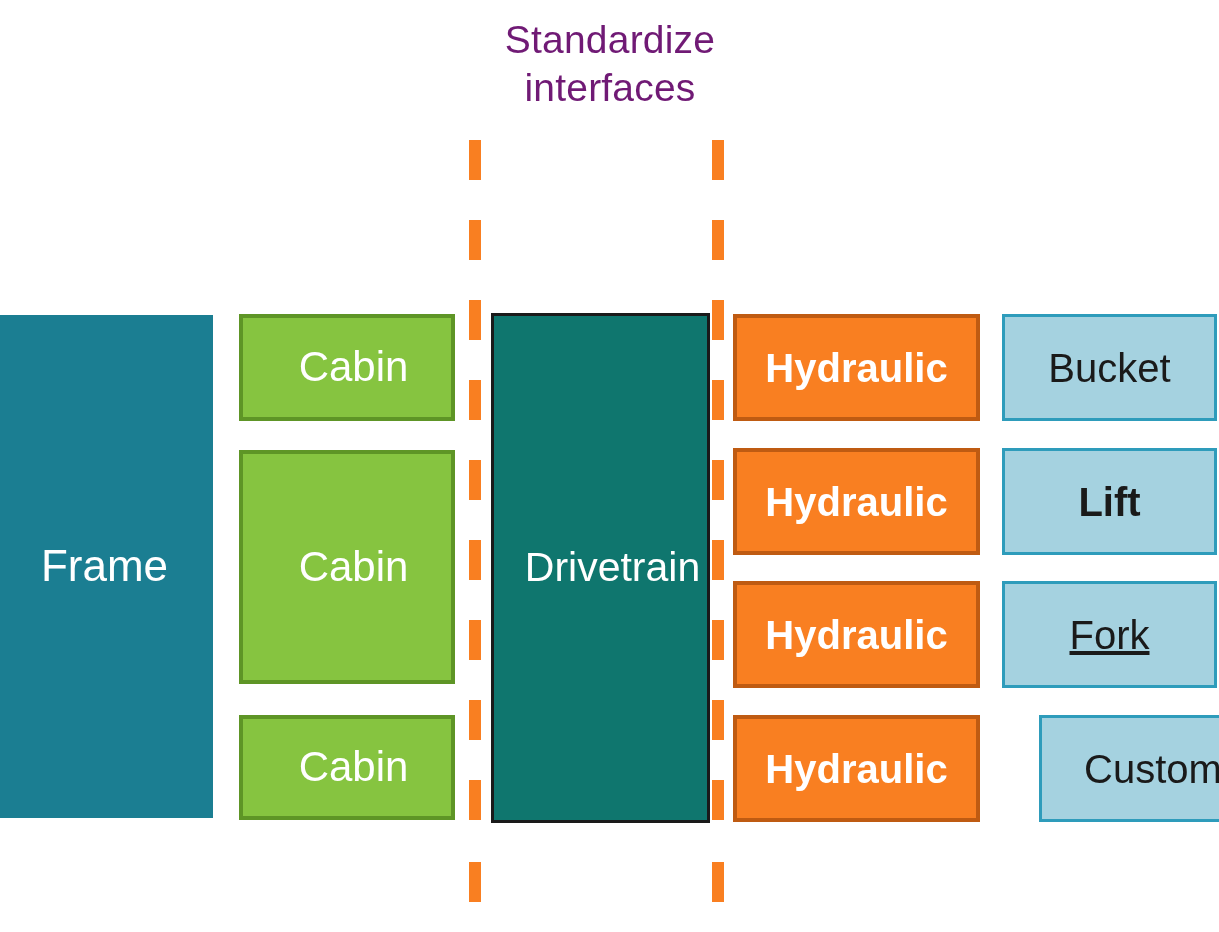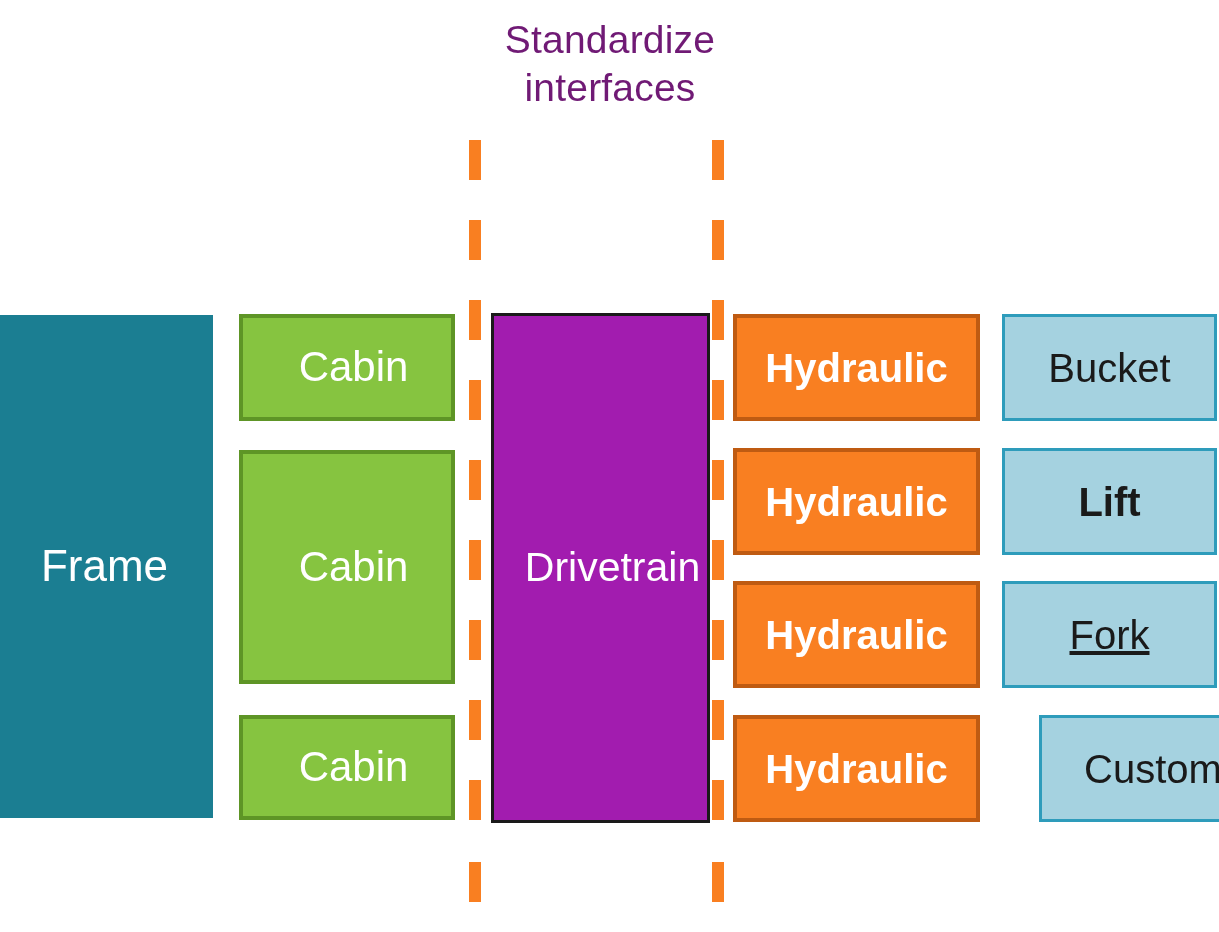--- a/index.html
+++ b/index.html
@@ -54,21 +54,21 @@
 
   .box-cabin {
     background: #86C440;
     border: 4px solid #5E9526;
     color: #ffffff;
     font-size: 42px;
     padding-left: 13px;
   }
 
   .box-drivetrain {
-    background: #a21caf;
+    background: #0f766e;
     border: 3px solid #1a1a1a;
     color: #ffffff;
     font-size: 41px;
     padding-left: 24px;
   }
 
   .box-hydraulic {
     background: #F97F21;
     border: 4px solid #BF5B12;
     color: #ffffff;

